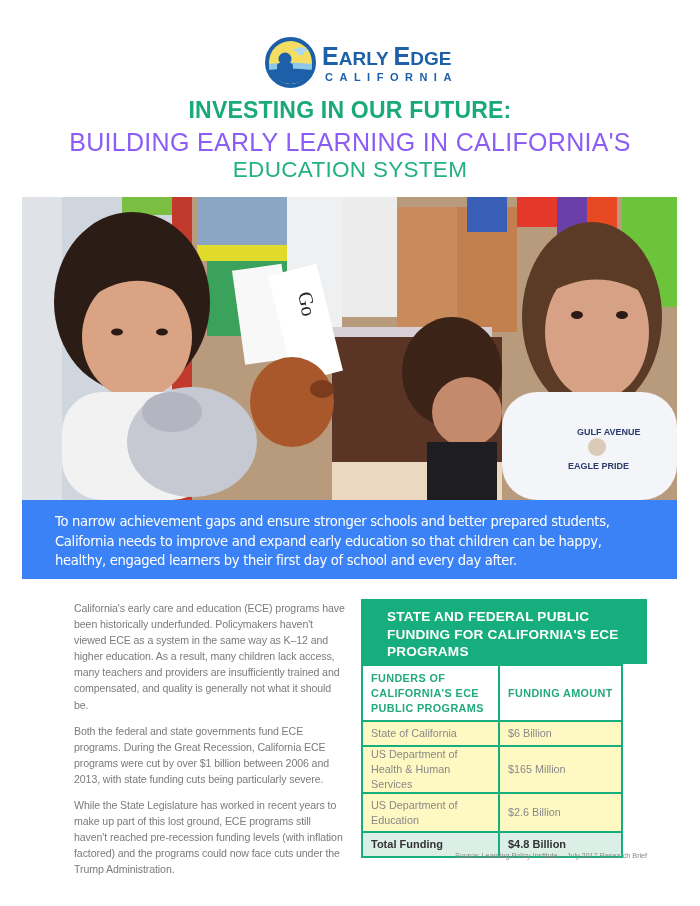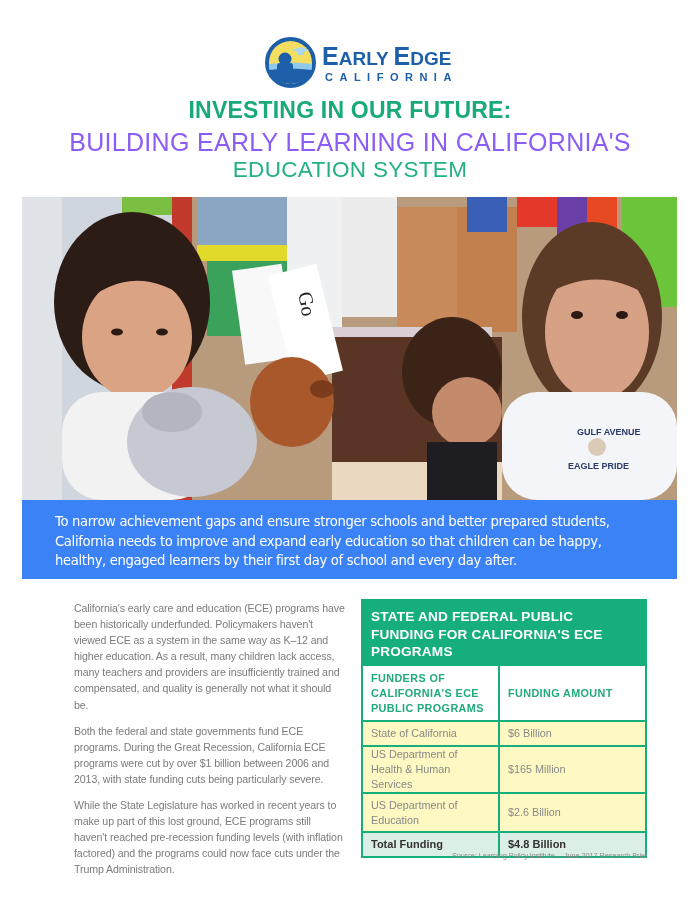--- a/index.html
+++ b/index.html
@@ -26,22 +26,22 @@
     
     .banner { position: absolute; left: 22px; top: 500px; width: 655px; height: 79px; background: #3b82f6; padding: 12px 34px 0 33px; }
     .banner p { color: #ffffff; font-size: 13.2px; line-height: 19.5px; font-family: "DejaVu Sans", sans-serif; letter-spacing: -0.35px; }
 
     
     .body-col { position: absolute; left: 54px; top: 600px; width: 292px; }
     .body-col p { font-size: 10.6px; line-height: 16.1px; color: #7b7b7b; margin-bottom: 10px; letter-spacing: -0.1px; margin-left: 20px; }
 
     
     .table-wrap { position: absolute; left: 361px; top: 599px; width: 286px; }
-    .table-head { background: #15ae7c; color: #ffffff; font-weight: bold; font-size: 13.6px; line-height: 17.5px; padding: 9px 10px 8px 10px; height: 65px; letter-spacing: 0.2px; }
-    table { border-collapse: collapse; width: 286px; }
+    .table-head { background: #15ae7c; color: #ffffff; font-weight: bold; font-size: 13.6px; line-height: 17.5px; padding: 9px 10px 8px 26px; height: 65px; letter-spacing: 0.2px; }
+    table { border-collapse: collapse; width: 262px; }
     td { border: 2px solid #15ae7c; font-size: 10.8px; color: #888; vertical-align: middle; padding: 0 8px; line-height: 15px; }
     td.c1 { width: 137px; }
     tr.hdr td { background: #ffffff; color: #22a97d; font-weight: bold; font-size: 10.8px; letter-spacing: 0.4px; line-height: 15px; height: 56px; }
     tr.row td { background: #fef9c3; }
     tr.r1 td { height: 25px; }
     tr.r2 td { height: 39px; }
     tr.r3 td { height: 39px; }
     tr.total td { background: #dcefe6; color: #333; font-weight: bold; font-size: 11px; height: 25px; }
     .source { position: absolute; left: 361px; top: 851px; width: 286px; text-align: right; font-size: 7.4px; color: #8a8a8a; letter-spacing: -0.1px; }
   </style>
@@ -157,13 +157,13 @@
       <td class="c1">US Department of Education</td>
       <td>$2.6 Billion</td>
     </tr>
     <tr class="total">
       <td class="c1">Total Funding</td>
       <td>$4.8 Billion</td>
     </tr>
   </tbody>
     </table>
 </div>
-<div class="source">Source: Learning Policy Institute— June 2017 Research Brief</div>
+<div class="source">Source: Learning Policy Institute— July 2017 Research Brief</div>
 
 </body></html>

